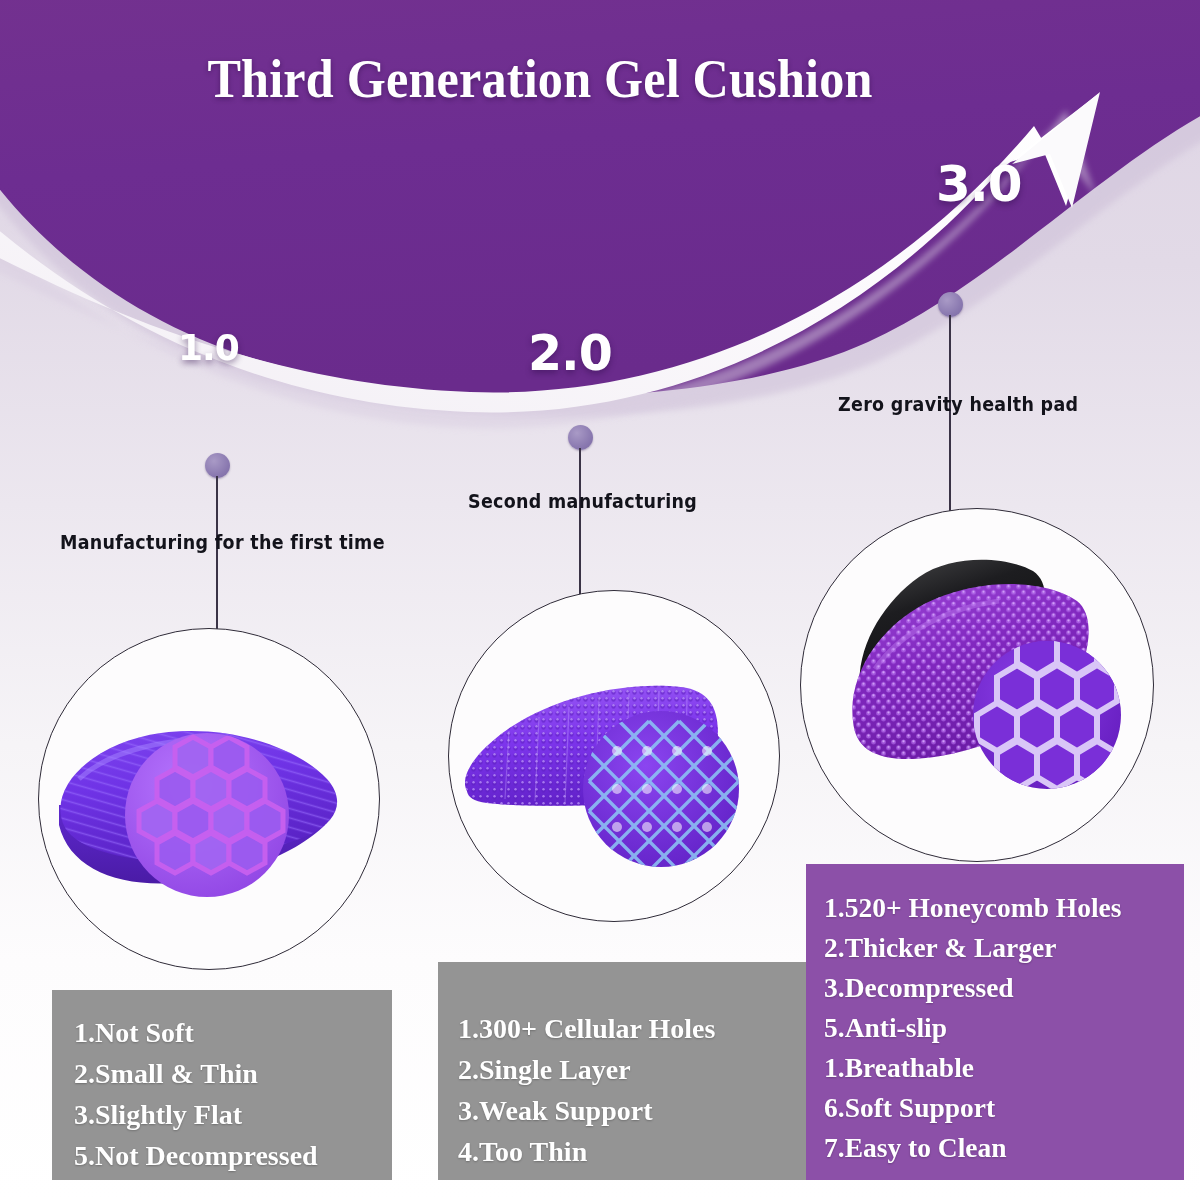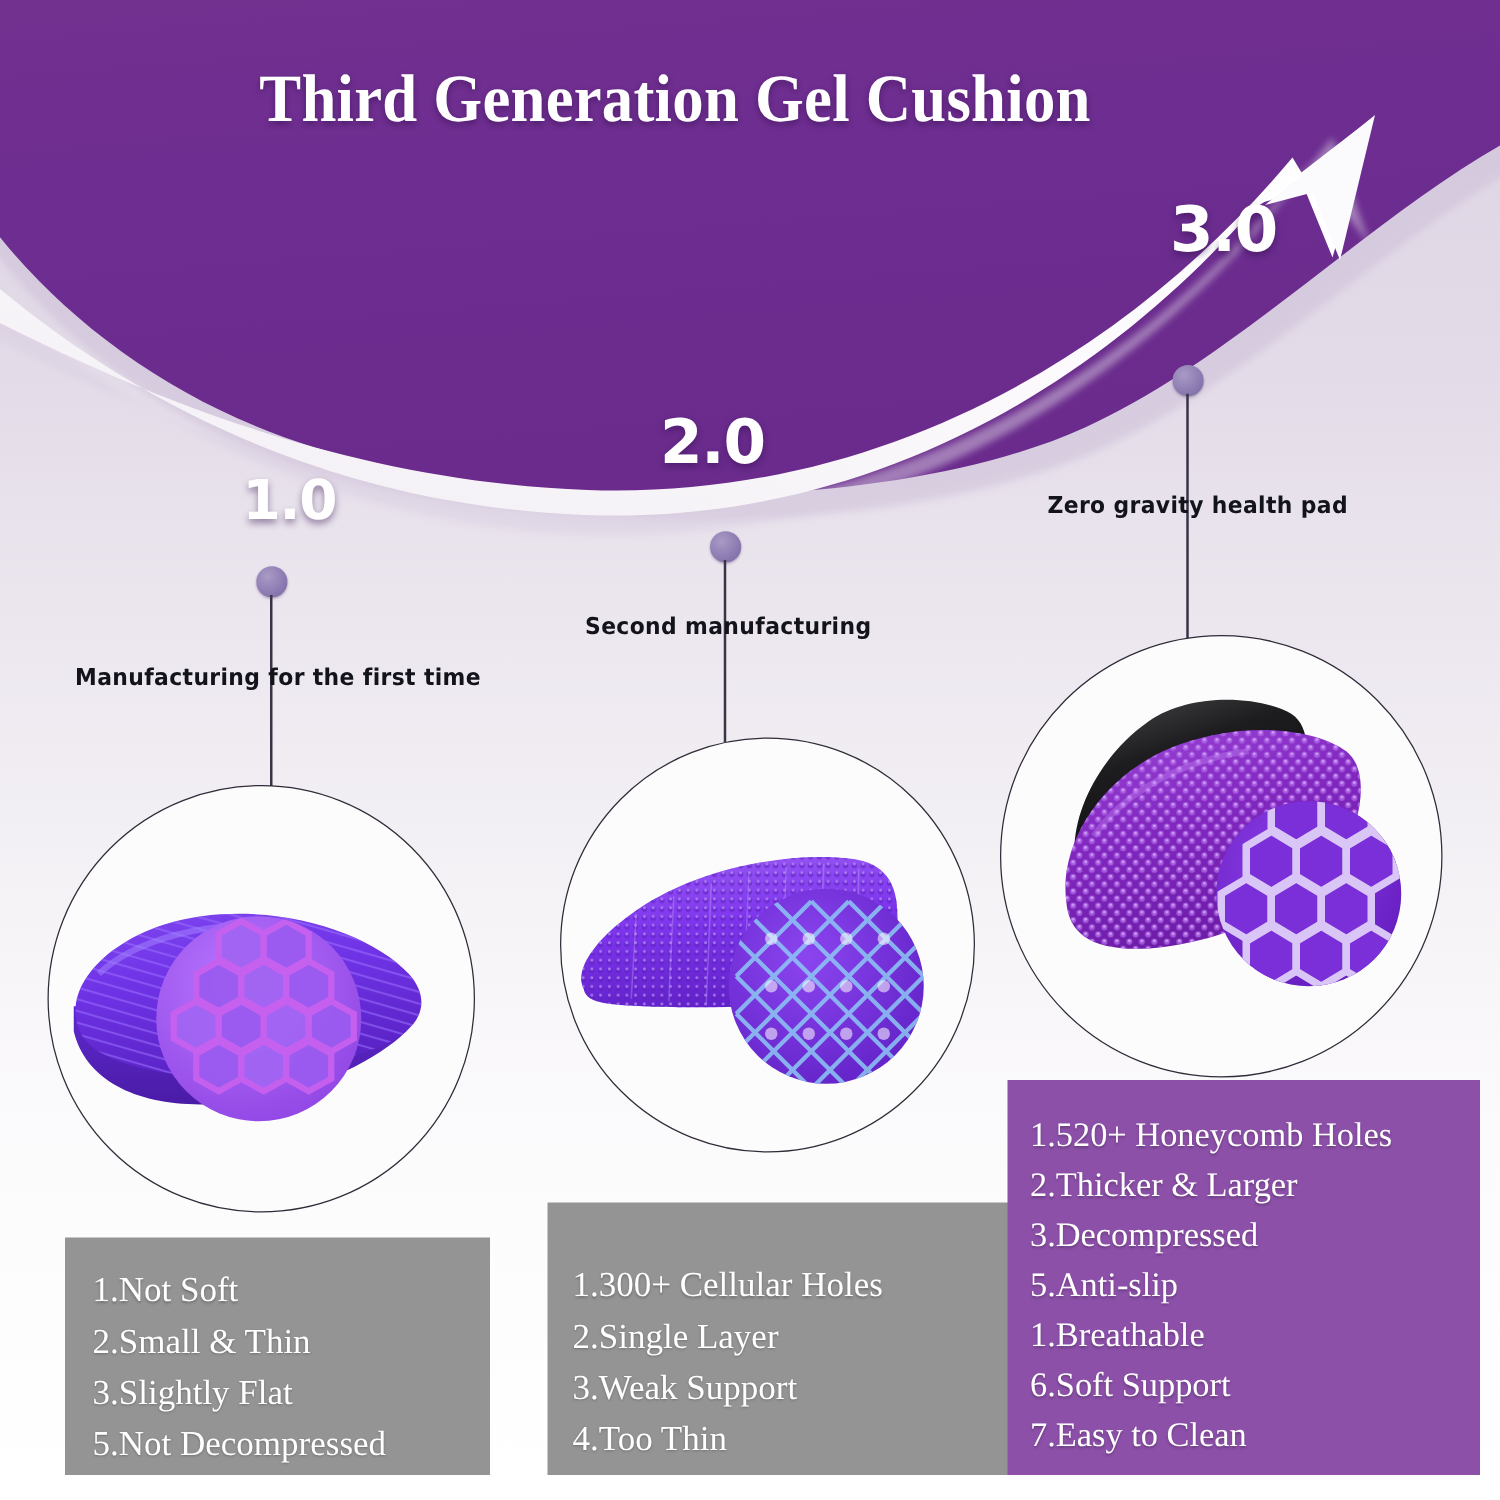--- a/index.html
+++ b/index.html
@@ -26,21 +26,21 @@
     white-space:nowrap;
   }
 
   
   .ver{
     position:absolute;color:#ffffff;font-weight:700;
     font-family:"DejaVu Sans", sans-serif;
     letter-spacing:-1px;
     text-shadow:0 3px 6px rgba(45,10,70,.45);
   }
-  .ver.v1{left:194px;top:327px;font-size:44px;margin-top:48px;}
+  .ver.v1{left:178px;top:327px;font-size:36px;}
   .ver.v2{left:528px;top:325px;font-size:49px;text-align:right;}
   .ver.v3{left:896px;top:155px;font-size:50px;margin-left:40px;}
 
   
   .callout-label{
     position:absolute;color:#13131b;white-space:nowrap;
     font-family:"DejaVu Sans", sans-serif;
     font-weight:700;font-size:17.5px;letter-spacing:.3px;
     transform:scaleY(1.06);transform-origin:0 50%;
   }
@@ -61,21 +61,21 @@
     position:absolute;border-radius:50%;
     border:1.6px solid #2f2b38;
     background:#fdfcfd;
   }
 
   
   .info-box{position:absolute;box-sizing:border-box;}
   .info-box ul{list-style:none;margin:0;padding:0;}
   .info-box li{
     font-family:"Liberation Serif", serif;
-    font-weight:400;color:#ffffff;white-space:nowrap;
+    font-weight:700;color:#ffffff;white-space:nowrap;
     text-shadow:0 1px 2px rgba(0,0,0,.25);
   }
   .gray{background:#949494;}
   .purple{background:#8c50a8;}
 
   .box1{left:52px;top:990px;width:340px;height:190px;padding:22px 0 16px 22px;}
   .box1 li{font-size:28px;line-height:41px;}
   .box2{left:438px;top:962px;width:381px;height:218px;padding:46px 0 0 20px;}
   .box2 li{font-size:28px;line-height:41px;}
   .box3{left:806px;top:864px;width:378px;height:316px;padding:24px 0 0 18px;}

